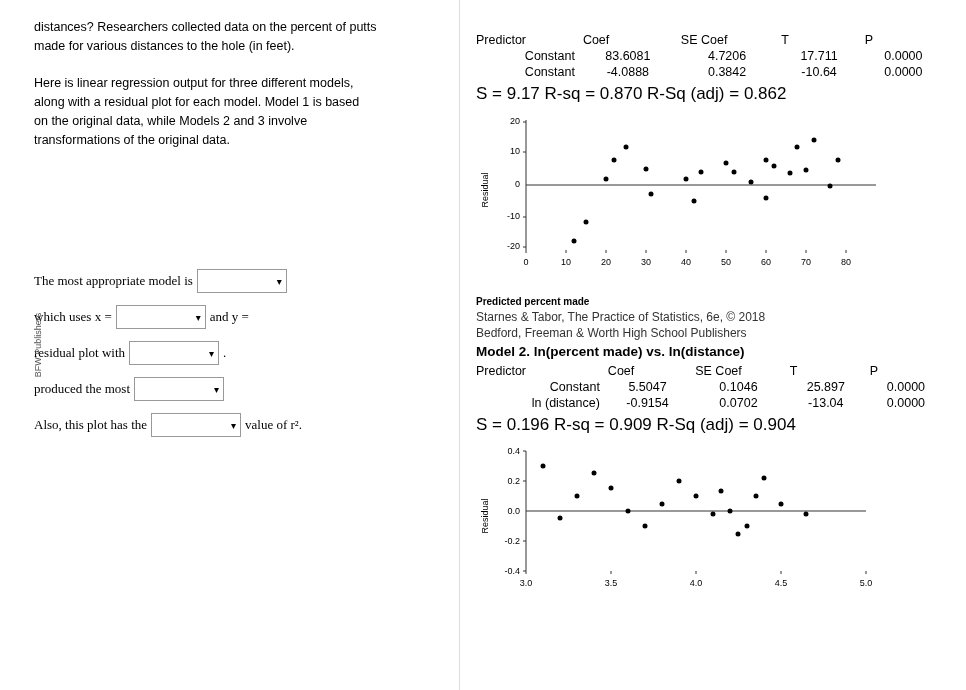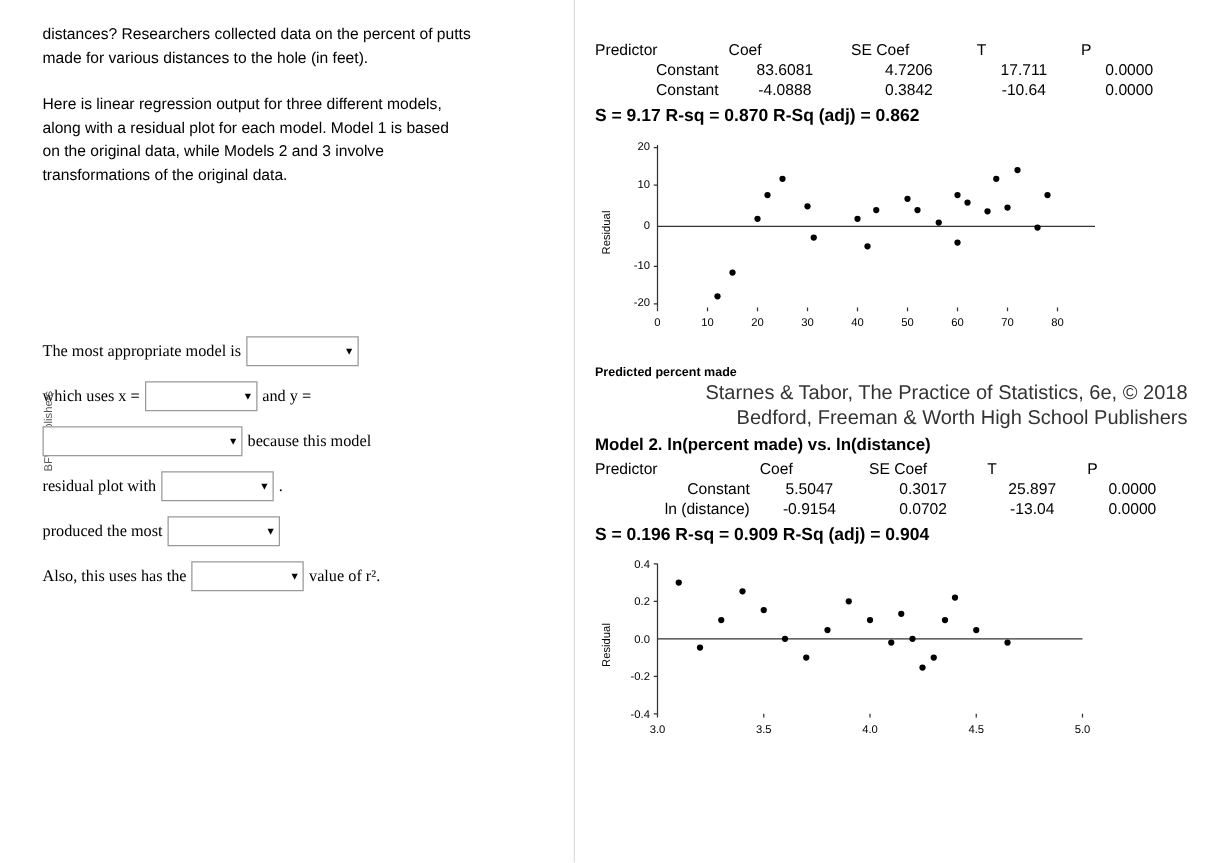--- a/index.html
+++ b/index.html
@@ -115,34 +115,33 @@
     .stats-table td {
       padding: 1px 8px 1px 0;
       text-align: center;
     }
 
     .stats-table td:first-child {
       text-align: right;
     }
 
     .fit-stats {
-      font-size: 14px;
+      font-size: 17px;
       margin-bottom: 6px;
-      font-weight: bold;
     }
 
     .chart-container {
       width: 100%;
       margin-bottom: 4px;
     }
 
     .chart-caption {
-      font-size: 16px;
+      font-size: 12px;
       color: #333;
-      text-align: right;
+      text-align: left;
       margin-top: 2px;
     }
 
     svg text {
       font-family: Arial, sans-serif;
     }
   </style>
 </head>
 <body>
 
@@ -163,38 +162,34 @@
         <span class="question-label">The most appropriate model is</span>
         <div class="dropdown dropdown-sm"></div>
       </div>
 
       <div class="question-row">
         <span class="question-label">which uses x =</span>
         <div class="dropdown dropdown-sm"></div>
         <span class="question-label">and y =</span>
       </div>
 
-      <div class="question-row">
-        <div class="dropdown dropdown-lg"></div>
-        <span class="question-label">because this model</span>
-      </div>
 
       <div class="question-row">
         <span class="question-label">residual plot with</span>
         <div class="dropdown dropdown-sm"></div>
         <span class="question-label">.</span>
       </div>
 
       <div class="question-row">
         <span class="question-label">produced the most</span>
         <div class="dropdown dropdown-sm"></div>
       </div>
 
       <div class="question-row">
-        <span class="question-label">Also, this uses has the</span>
+        <span class="question-label">Also, this plot has the</span>
         <div class="dropdown dropdown-sm"></div>
         <span class="question-label">value of r².</span>
       </div>
     </div>
   </div>
 </div>
 
 <div class="right-panel">
 
   <table class="stats-table">
@@ -303,21 +298,21 @@
         <th>Coef</th>
         <th>SE Coef</th>
         <th>T</th>
         <th>P</th>
       </tr>
     </thead>
     <tbody>
       <tr>
         <td>Constant</td>
         <td>5.5047</td>
-        <td>0.3017</td>
+        <td>0.1046</td>
         <td>25.897</td>
         <td>0.0000</td>
       </tr>
       <tr>
         <td>ln (distance)</td>
         <td>-0.9154</td>
         <td>0.0702</td>
         <td>-13.04</td>
         <td>0.0000</td>
       </tr>

